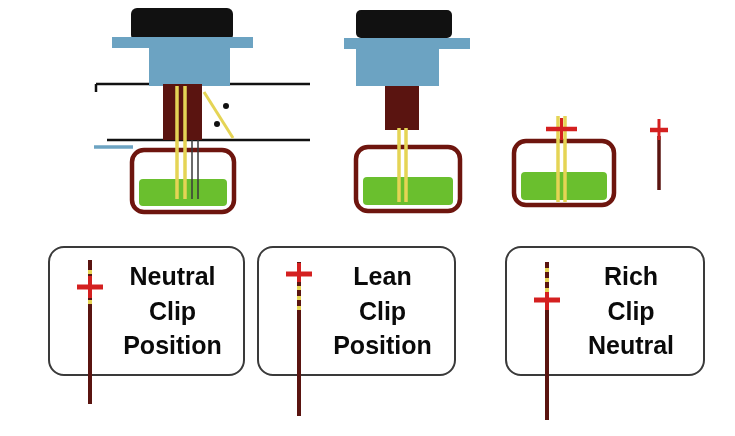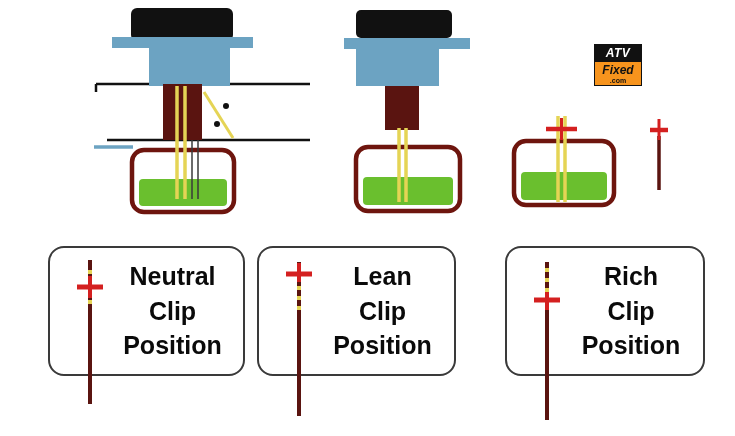--- a/index.html
+++ b/index.html
@@ -81,27 +81,20 @@
       <line x1="546" y1="129" x2="577" y2="129" stroke="#D42020" stroke-width="4.5"></line>
     </g>
 
     <g>
       <line x1="659" y1="136" x2="659" y2="190" stroke="#5A1410" stroke-width="3.5"></line>
       <line x1="659" y1="119" x2="659" y2="140" stroke="#D42020" stroke-width="3"></line>
       <line x1="650" y1="130" x2="668" y2="130" stroke="#D42020" stroke-width="4.5"></line>
     </g>
   </svg>
 
-  <div class="logo">
-    <div class="logo-top">ATV</div>
-    <div class="logo-bottom">
-      <span>Fixed</span>
-      <span class="logo-com">.com</span>
-    </div>
-  </div>
 
   <div class="panel" style="left:48px;width:197px">
     <svg class="panel-needle" width="80" height="178" viewBox="0 0 80 178">
       <line x1="40" y1="12" x2="40" y2="156" stroke="#5A1410" stroke-width="4"></line>
       <line x1="40" y1="22" x2="40" y2="26" stroke="#E5D455" stroke-width="4"></line>
       <line x1="40" y1="52" x2="40" y2="56" stroke="#E5D455" stroke-width="4"></line>
       <line x1="40" y1="28" x2="40" y2="50" stroke="#D42020" stroke-width="4"></line>
       <line x1="27" y1="39" x2="53" y2="39" stroke="#D42020" stroke-width="5"></line>
     </svg>
     <div class="panel-title">Neutral
@@ -127,16 +120,16 @@
     <svg class="panel-needle" width="80" height="178" viewBox="0 0 80 178">
       <line x1="40" y1="14" x2="40" y2="172" stroke="#5A1410" stroke-width="4"></line>
       <line x1="40" y1="20" x2="40" y2="24" stroke="#E5D455" stroke-width="4"></line>
       <line x1="40" y1="30" x2="40" y2="34" stroke="#E5D455" stroke-width="4"></line>
       <line x1="40" y1="40" x2="40" y2="44" stroke="#E5D455" stroke-width="4"></line>
       <line x1="40" y1="44" x2="40" y2="62" stroke="#D42020" stroke-width="4"></line>
       <line x1="27" y1="52" x2="53" y2="52" stroke="#D42020" stroke-width="5"></line>
     </svg>
     <div class="panel-title">Rich
 Clip
-Position</div>
+Neutral</div>
   </div>
 
 </div>
 
 </body></html>

